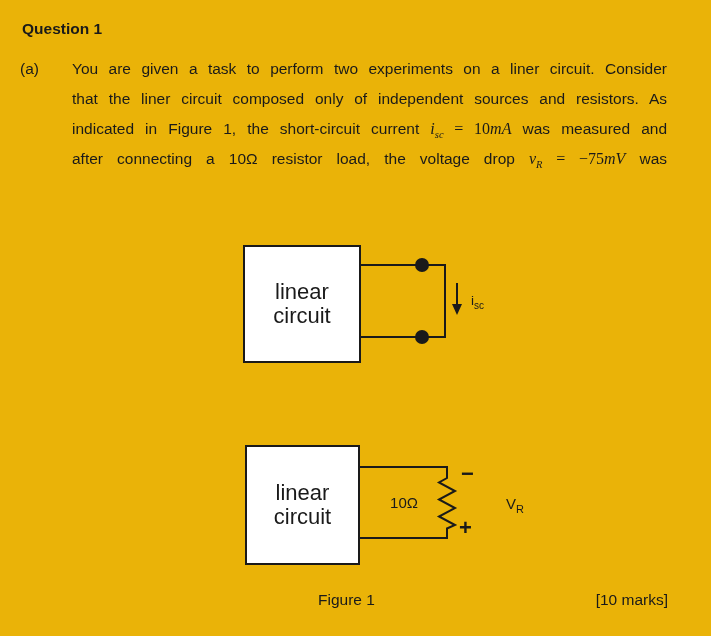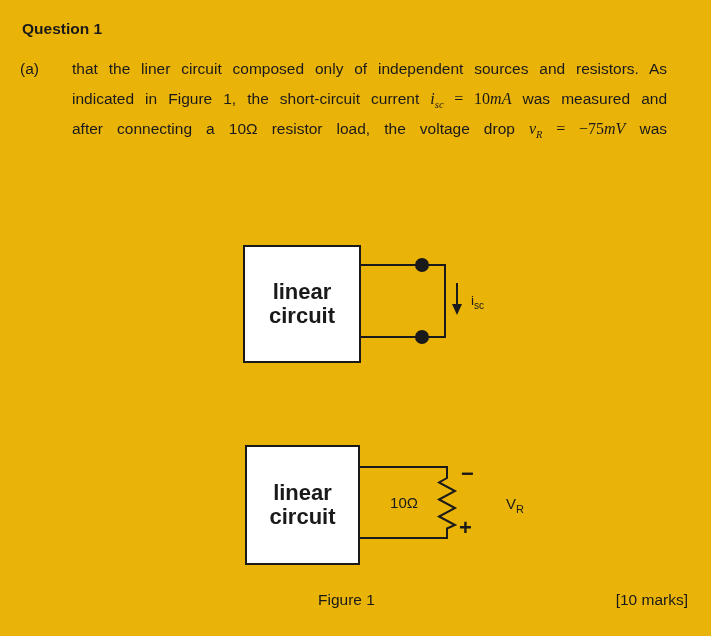--- a/index.html
+++ b/index.html
@@ -11,44 +11,45 @@
   .part-label{position:absolute;left:20px;top:54px;font-size:15.5px;line-height:30px;}
   .para{position:absolute;left:72px;top:54px;width:595px;font-size:15.5px;line-height:30px;}
   .jline{text-align:justify;text-align-last:justify;}
   .lline{text-align:left;}
   .mvar{font-family:"Liberation Serif",serif;font-style:italic;font-size:16px;}
   .mupr{font-family:"Liberation Serif",serif;font-style:normal;font-size:16px;margin-top:20px;}
   sub.msub{font-family:"Liberation Serif",serif;font-style:italic;font-size:10.5px;line-height:0;}
   .diagram-svg{position:absolute;left:0;top:0;width:711px;height:636px;}
   .box-label{
     position:absolute;display:flex;align-items:center;justify-content:center;
-    text-align:center;font-size:22px;line-height:24px;white-space:pre-line;font-weight:bold;
+    text-align:center;font-size:22px;line-height:24px;white-space:pre-line;
   }
   .box-label.b1{left:243px;top:245px;width:118px;height:118px;}
   .box-label.b2{left:245px;top:445px;width:115px;height:120px;}
   .isc-label{position:absolute;left:471px;top:293px;font-size:13.5px;}
   .isc-label sub{font-size:10px;line-height:0;}
   .res-label{position:absolute;left:383px;top:494px;width:42px;text-align:center;font-size:15px;}
   .vr-label{position:absolute;left:474px;top:495px;font-size:15px;margin-left:32px;}
   .vr-label sub{font-size:11px;line-height:0;}
   .minus{position:absolute;left:461px;top:463px;font-size:22px;font-weight:bold;line-height:22px;}
   .plus{position:absolute;left:459px;top:517px;font-size:22px;font-weight:bold;line-height:22px;}
   .caption{position:absolute;left:318px;top:591px;font-size:15.5px;}
-  .marks{position:absolute;left:580px;top:591px;width:108px;text-align:right;font-size:15.5px;}
+  .marks{position:absolute;left:560px;top:591px;width:108px;text-align:right;font-size:15.5px;}
 </style>
 </head>
 <body>
 
 <div class="page">
 
   <div class="title">Question 1</div>
 
   <div class="part-label">(a)</div>
 
   <div class="para">
+    <div class="jline">You are given a task to perform two experiments on a liner circuit. Consider</div>
     <div class="jline">that the liner circuit composed only of independent sources and resistors. As</div>
     <div class="jline"><span>indicated in Figure 1, the short-circuit current </span><span class="mvar">i</span><sub class="msub">sc</sub><span class="mupr"> = 10</span><span class="mvar">mA</span><span> was measured and</span></div>
     <div class="jline"><span>after connecting a 10Ω resistor load, the voltage drop </span><span class="mvar">v</span><sub class="msub">R</sub><span class="mupr"> = −75</span><span class="mvar">mV</span><span> was</span></div>
   </div>
 
   <svg class="diagram-svg" viewBox="0 0 711 636" fill="none" stroke="#1a1a1a" stroke-width="2">
 
     <rect x="244" y="246" width="116" height="116" fill="#ffffff"></rect>
     <path d="M360,265 L445,265 L445,337 L360,337"></path>
     <circle cx="422" cy="265" r="7" fill="#1a1a1a" stroke="none"></circle>

